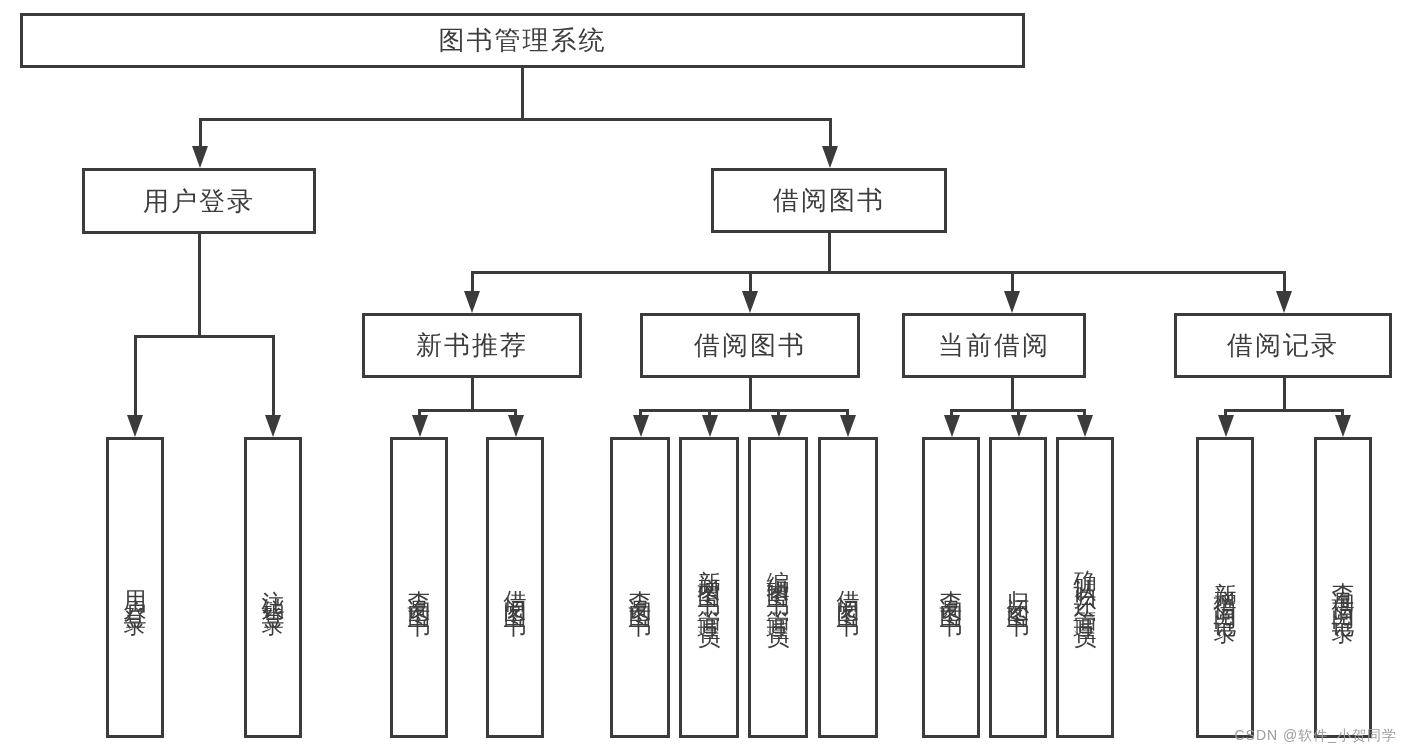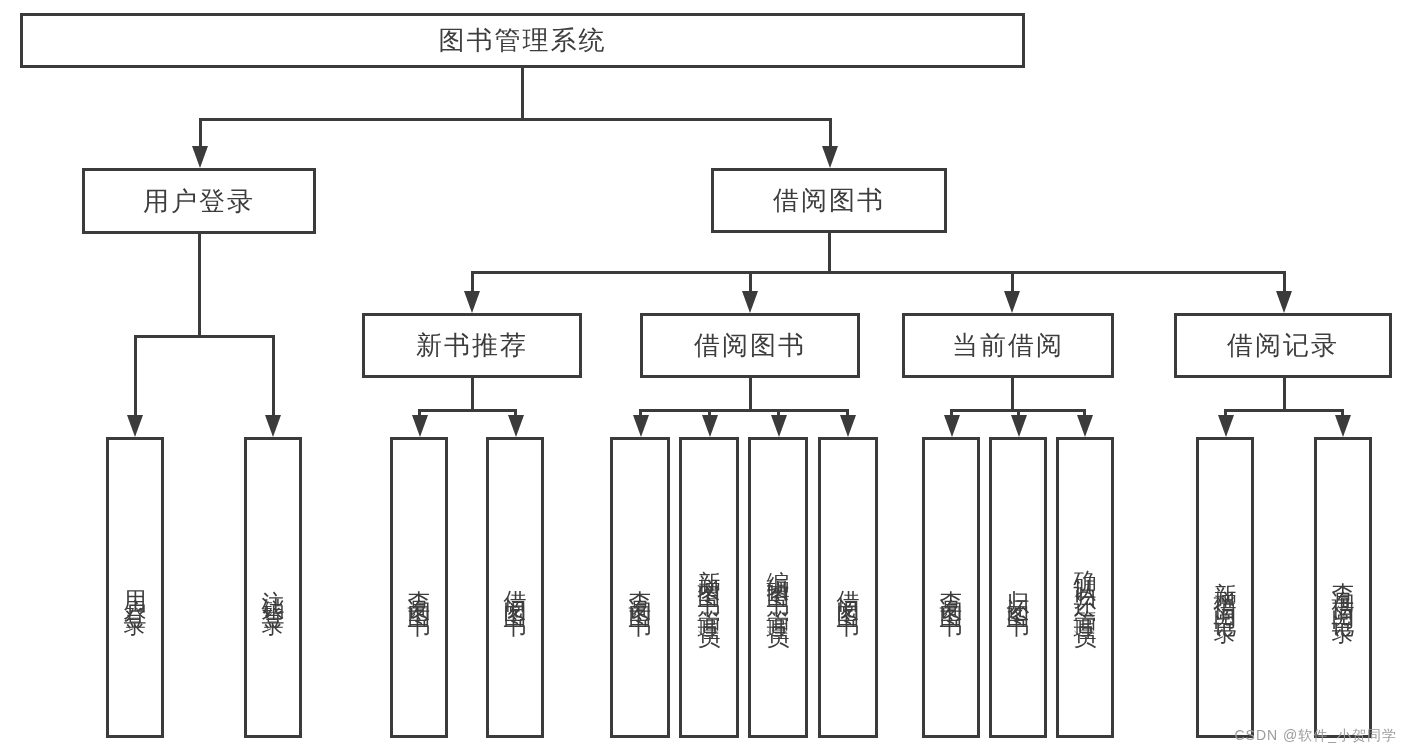--- a/index.html
+++ b/index.html
@@ -54,21 +54,21 @@
     <div class="line" style="left:1011px;top:271px;width:3px;height:25px;"></div>
     <div class="line" style="left:1283px;top:271px;width:3px;height:25px;"></div>
     <div class="arr" style="left:464px;top:291px;"></div>
     <div class="arr" style="left:742px;top:291px;"></div>
     <div class="arr" style="left:1004px;top:291px;"></div>
     <div class="arr" style="left:1276px;top:291px;"></div>
   </div>
 
   <div class="box hbox" style="left:362px;top:313px;width:220px;height:65px;">新书推荐</div>
   <div class="box hbox" style="left:640px;top:313px;width:220px;height:65px;">借阅图书</div>
-  <div class="box hbox" style="left:902px;top:313px;width:212px;height:65px;">当前借阅</div>
+  <div class="box hbox" style="left:902px;top:313px;width:184px;height:65px;">当前借阅</div>
   <div class="box hbox" style="left:1174px;top:313px;width:218px;height:65px;">借阅记录</div>
 
   <div>
     <div class="line" style="left:471px;top:378px;width:3px;height:33px;"></div>
     <div class="line" style="left:418px;top:409px;width:99px;height:3px;"></div>
     <div class="line" style="left:418px;top:409px;width:3px;height:10px;"></div>
     <div class="line" style="left:514px;top:409px;width:3px;height:10px;"></div>
     <div class="arr" style="left:412px;top:415px;"></div>
     <div class="arr" style="left:508px;top:415px;"></div>
   </div>

